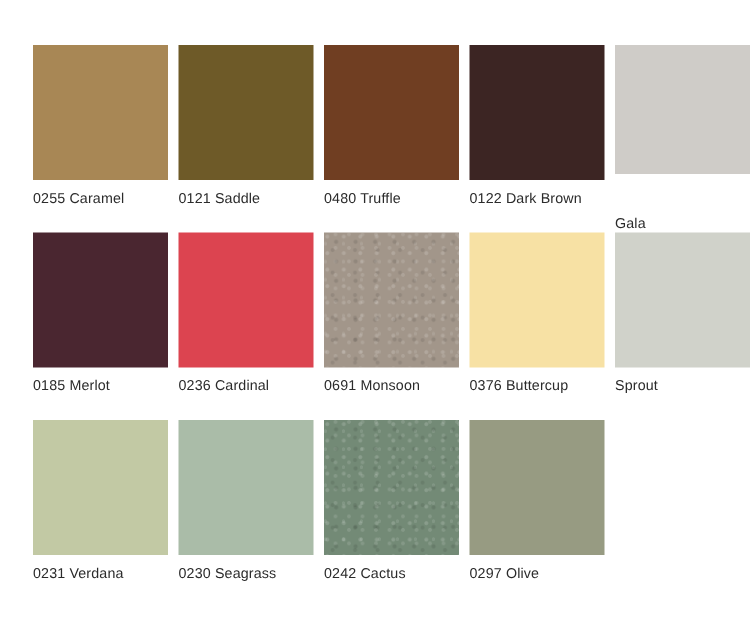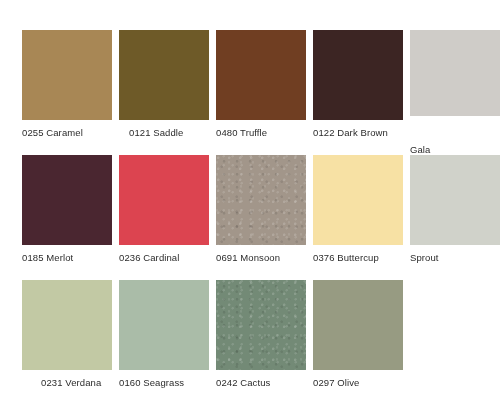--- a/index.html
+++ b/index.html
@@ -67,21 +67,21 @@
 </head>
 <body style="background: rgb(255, 255, 255);">
 
 <div id="swatch-grid">
     <div class="swatch-cell">
       <div class="swatch-chip" style="background: rgb(168, 135, 85);"></div>
       <div class="swatch-label" style="color: rgb(43, 43, 43);">0255 Caramel</div>
     </div>
     <div class="swatch-cell">
       <div class="swatch-chip" style="background: rgb(110, 90, 40);"></div>
-      <div class="swatch-label" style="color: rgb(43, 43, 43); margin-left: 10px;">0121 Saddle</div>
+      <div class="swatch-label" style="color: rgb(43, 43, 43);">0121 Saddle</div>
     </div>
     <div class="swatch-cell">
       <div class="swatch-chip" style="background: rgb(112, 62, 34);"></div>
       <div class="swatch-label" style="color: rgb(43, 43, 43);">0480 Truffle</div>
     </div>
     <div class="swatch-cell">
       <div class="swatch-chip" style="background: rgb(60, 37, 35);"></div>
       <div class="swatch-label" style="color: rgb(43, 43, 43);">0122 Dark Brown</div>
     </div>
     <div class="swatch-cell">
@@ -103,25 +103,25 @@
     <div class="swatch-cell">
       <div class="swatch-chip" style="background: rgb(247, 225, 164);"></div>
       <div class="swatch-label" style="color: rgb(43, 43, 43);">0376 Buttercup</div>
     </div>
     <div class="swatch-cell">
       <div class="swatch-chip" style="background: rgb(208, 210, 202);"></div>
       <div class="swatch-label" style="color: rgb(43, 43, 43);">Sprout</div>
     </div>
     <div class="swatch-cell">
       <div class="swatch-chip" style="background: rgb(194, 201, 164);"></div>
-      <div class="swatch-label" style="color: rgb(43, 43, 43); margin-left: 19px;">0231 Verdana</div>
+      <div class="swatch-label" style="color: rgb(43, 43, 43);">0231 Verdana</div>
     </div>
     <div class="swatch-cell">
       <div class="swatch-chip" style="background: rgb(170, 188, 168);"></div>
-      <div class="swatch-label" style="color: rgb(43, 43, 43);">0160 Seagrass</div>
+      <div class="swatch-label" style="color: rgb(43, 43, 43);">0230 Seagrass</div>
     </div>
     <div class="swatch-cell">
       <div class="swatch-chip textured" style="background: rgb(115, 138, 118);"></div>
       <div class="swatch-label" style="color: rgb(43, 43, 43);">0242 Cactus</div>
     </div>
     <div class="swatch-cell">
       <div class="swatch-chip" style="background: rgb(151, 155, 130);"></div>
       <div class="swatch-label" style="color: rgb(43, 43, 43);">0297 Olive</div>
     </div>
   </div>

